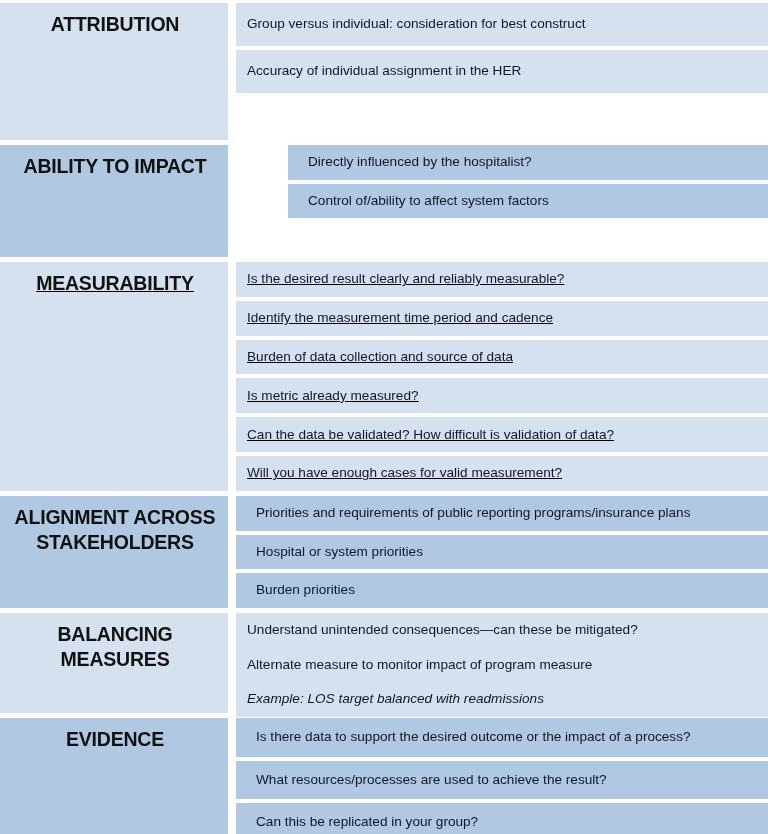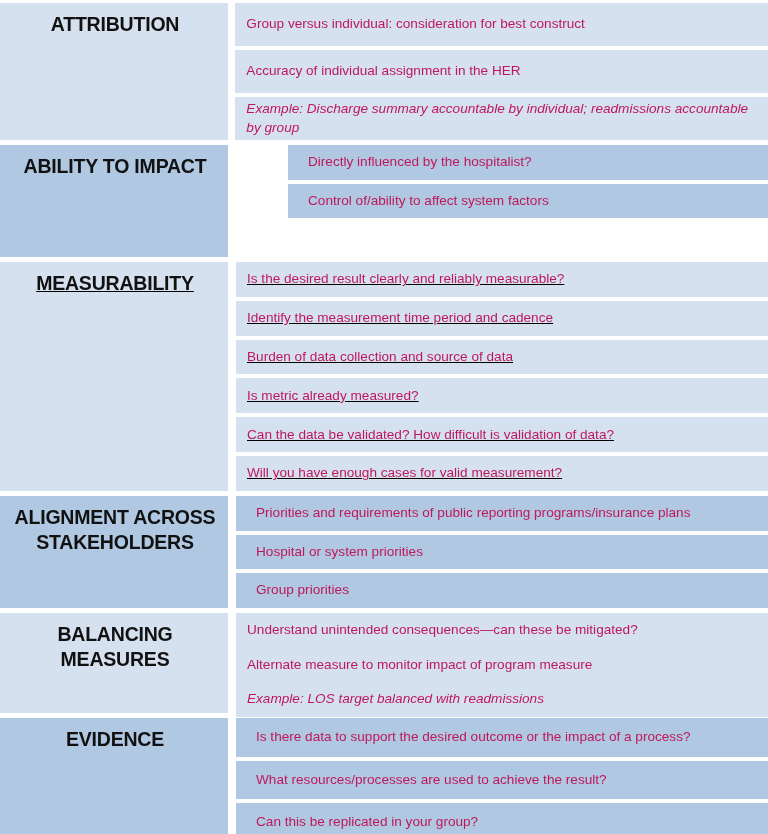--- a/index.html
+++ b/index.html
@@ -56,21 +56,21 @@
     background: #ffffff;
   }
 
   .row {
     box-sizing: border-box;
     padding: 0 10px 0 11px;
     display: flex;
     align-items: center;
     font-size: 13.6px;
     line-height: 1.35;
-    color: #be185d;
+    color: #0f172a;
   }
 
   .row .row-text {
     display: block;
   }
 
   .row.italic .row-text {
     font-style: italic;
   }
 
@@ -99,23 +99,20 @@
       <div class="gap-col"></div>
       <div class="rows-col">
         <div class="row" style="height: 43px; min-height: 43px;">
           <span class="row-text">Group versus individual: consideration for best construct</span>
         </div>
         <div class="gap-row"></div>
         <div class="row" style="height: 43px; min-height: 43px;">
           <span class="row-text">Accuracy of individual assignment in the HER</span>
         </div>
         <div class="gap-row"></div>
-        <div class="row italic" style="height: 43px; min-height: 43px;">
-          <span class="row-text">Example: Discharge summary accountable by individual; readmissions accountable by group</span>
-        </div>
       </div>
     </div>
     <div class="gap-sec"></div>
     <div class="section shade-b" style="height: 112px; gap: 26px;">
       <div class="cat-cell">
         <div class="cat-label">ABILITY TO IMPACT</div>
       </div>
       <div class="gap-col"></div>
       <div class="rows-col">
         <div class="row" style="height: 34.6667px; min-height: 34.6667px;">
@@ -169,21 +166,21 @@
       <div class="rows-col">
         <div class="row" style="height: 34.6667px; min-height: 34.6667px;">
           <span class="row-text">Priorities and requirements of public reporting programs/insurance plans</span>
         </div>
         <div class="gap-row"></div>
         <div class="row" style="height: 34.6667px; min-height: 34.6667px;">
           <span class="row-text">Hospital or system priorities</span>
         </div>
         <div class="gap-row"></div>
         <div class="row" style="height: 34.6667px; min-height: 34.6667px;">
-          <span class="row-text">Group priorities</span>
+          <span class="row-text">Burden priorities</span>
         </div>
       </div>
     </div>
     <div class="gap-sec"></div>
     <div class="section shade-a" style="height: 100px;">
       <div class="cat-cell">
         <div class="cat-label">BALANCING MEASURES</div>
       </div>
       <div class="gap-col"></div>
       <div class="rows-col">

